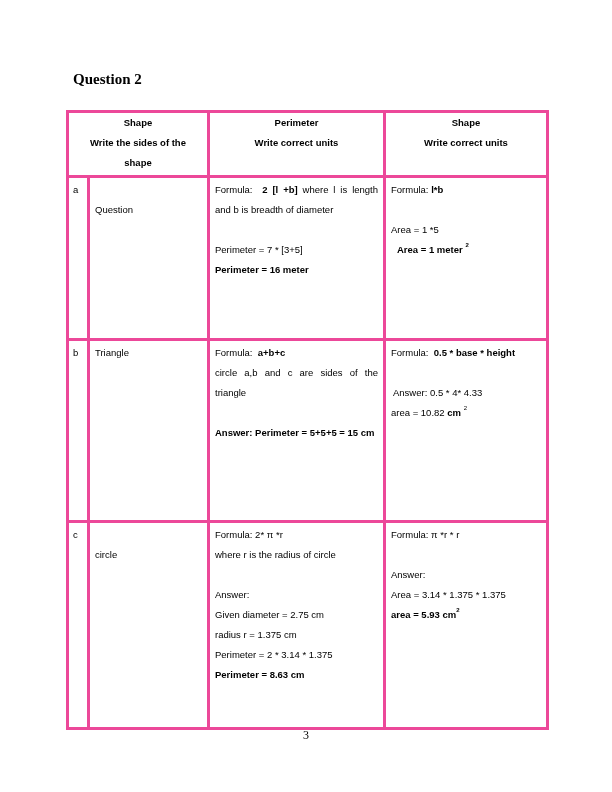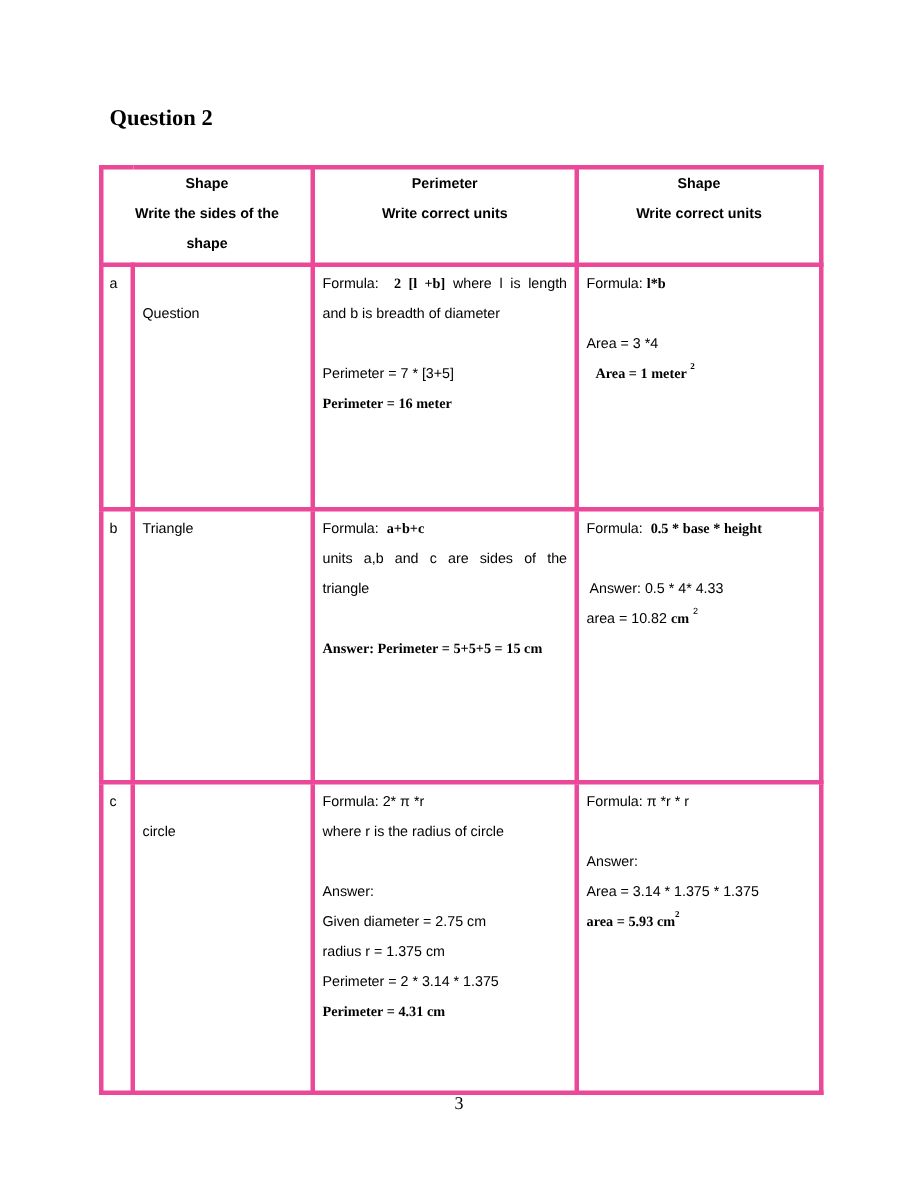--- a/index.html
+++ b/index.html
@@ -5,21 +5,21 @@
   html, body { margin:0; padding:0; background:#ffffff; }
   body { width:612px; height:792px; position:relative; overflow:hidden; color:#000; }
   .page { position:absolute; left:0; top:0; width:612px; height:676px; background:#fff; }
   .heading { position:absolute; left:73px; top:71px; font-family:"Liberation Serif", serif; font-weight:bold; font-size:15px; }
   table.qt { position:absolute; left:66px; top:110px; border-collapse:collapse; width:480px; table-layout:fixed;
     font-family:"Liberation Sans", sans-serif; font-size:9.5px; }
   table.qt td, table.qt th { border:3px solid #ec4899; vertical-align:top; padding:2px 5px; line-height:20px;margin-top:40px; }
   table.qt th { font-weight:bold; text-align:center; font-size:9.5px; height:54px; padding-top:0px; }
   .c-label { width:11px; padding-left:4px !important; }
   .just-full { text-align:justify; text-align-last:justify; }
-  b { font-weight:bold;font-family:Liberation Serif, serif; }
+  b { font-weight:bold; }
   sup { font-size:6px; line-height:0; vertical-align:6px; }
   .row-a td { height:156px; }
   .row-b td { height:175px; }
   .row-c td { height:200px; }
   .line { display:block; min-height:20px; }
   .pagenum { position:absolute; left:0; width:612px; top:728px; text-align:center; font-family:"Liberation Serif", serif; font-size:12px; }
 </style>
 </head>
 <body>
 
@@ -59,33 +59,33 @@
       <td>
         <span class="line just-full"><span>Formula:</span>&nbsp; <b>2 [l +b]</b> <span>where l is length</span></span>
         <span class="line">and b is breadth of diameter</span>
         <span class="line"></span>
         <span class="line">Perimeter =  7 * [3+5]</span>
         <span class="line"><b>Perimeter = 16 meter</b></span>
       </td>
       <td>
         <span class="line"><span>Formula:</span> <b>l*b</b></span>
         <span class="line"></span>
-        <span class="line">Area = 3 *4</span>
+        <span class="line">Area = 1 *5</span>
         <span class="line" style="padding-left:6px"><b><span>Area = 1 meter</span> <sup>2</sup></b></span>
       </td>
     </tr>
 
     <tr class="row-b">
       <td class="c-label">b</td>
       <td>
         <span class="line">Triangle</span>
       </td>
       <td>
         <span class="line"><span>Formula:</span>&nbsp; <b>a+b+c</b></span>
-        <span class="line just-full">units a,b and c are sides of the</span>
+        <span class="line just-full">circle a,b and c are sides of the</span>
         <span class="line">triangle</span>
         <span class="line"></span>
         <span class="line"><b>Answer:  Perimeter = 5+5+5 = 15 cm</b></span>
       </td>
       <td>
         <span class="line"><span>Formula:</span>&nbsp; <b>0.5 * base * height</b></span>
         <span class="line"></span>
         <span class="line" style="padding-left:2px">Answer: 0.5 * 4* 4.33</span>
         <span class="line"><span>area = 10.82</span> <b>cm</b> <sup>2</sup></span>
       </td>
@@ -98,21 +98,21 @@
         <span class="line">circle</span>
       </td>
       <td>
         <span class="line">Formula:  2* π *r</span>
         <span class="line">where r is the radius of circle</span>
         <span class="line"></span>
         <span class="line">Answer:</span>
         <span class="line">Given diameter = 2.75 cm</span>
         <span class="line">radius r = 1.375 cm</span>
         <span class="line">Perimeter =  2 * 3.14 * 1.375</span>
-        <span class="line"><b>Perimeter = 4.31 cm</b></span>
+        <span class="line"><b>Perimeter = 8.63 cm</b></span>
       </td>
       <td>
         <span class="line">Formula: π *r * r</span>
         <span class="line"></span>
         <span class="line">Answer:</span>
         <span class="line">Area = 3.14 * 1.375 * 1.375</span>
         <span class="line"><b><span>area =  5.93 cm</span><sup>2</sup></b></span>
       </td>
     </tr>
   </tbody>

